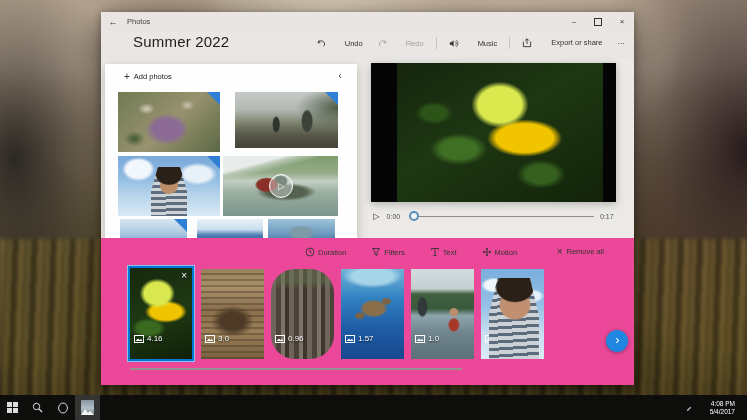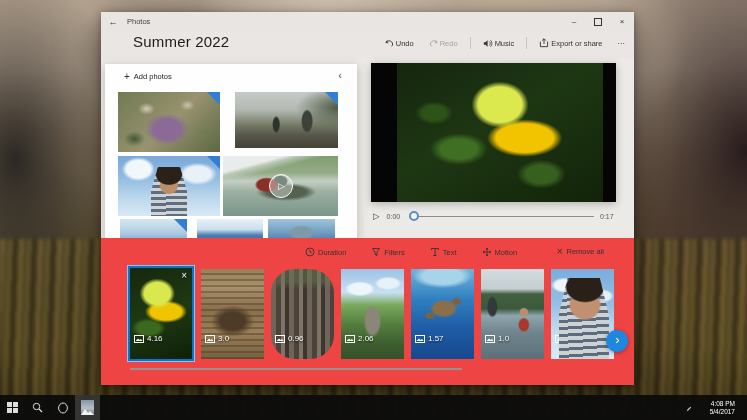--- a/index.html
+++ b/index.html
@@ -26,21 +26,21 @@
     box-shadow:0 10px 34px rgba(0,0,0,.5), 0 2px 8px rgba(0,0,0,.35);}
   .titlebar{position:relative;height:19px;background:#e8e5e2;display:flex;align-items:center;}
   .tb-back{width:24px;text-align:center;font-size:9px;color:#333;cursor:default;}
   .tb-title{font-size:7.5px;color:#444;margin-left:2px;}
   .tb-controls{position:absolute;right:0;top:0;height:19px;display:flex;}
   .tb-controls .cbtn{width:24px;height:19px;display:flex;align-items:center;justify-content:center;font-size:8px;color:#333;}
   .maxbox{width:6px;height:6px;border:1px solid #333;display:block;}
   .header{position:relative;height:28px;background:#e9e6e3;}
   .page-title{position:absolute;left:32px;top:2px;margin:0;font-size:15px;font-weight:400;color:#1c1c1c;letter-spacing:.2px;}
   .toolbar{position:absolute;right:6px;top:5px;display:flex;align-items:center;gap:9px;font-size:7.5px;color:#333;}
-  .tool{display:flex;align-items:center;gap:2px;background:none;border:none;font:inherit;color:inherit;padding:2px 3px;}
+  .tool{display:flex;gap:19px;background:none;border:none;font:inherit;color:inherit;padding:2px 3px;}
   .tool svg{display:block;}
   .tool.disabled{color:#a5a2a0;}
   .tsep{width:1px;height:12px;background:#c6c3c0;}
   
   .content{position:absolute;left:0;top:47px;right:0;bottom:147px;background:#eceae7;}
   .storyboard{position:absolute;left:4px;top:5px;width:252px;height:178px;background:#fefefe;
     box-shadow:0 3px 10px rgba(80,60,40,.3);overflow:hidden;}
   .addphotos{position:absolute;left:13px;top:7px;display:flex;align-items:center;gap:4px;font-size:7.5px;color:#222;background:none;border:none;}
   .plus{font-size:10px;color:#333;line-height:8px;}
   .collapse{position:absolute;right:9px;top:4px;font-size:11px;color:#4a4a4a;background:none;border:none;line-height:12px;}
@@ -95,21 +95,21 @@
     radial-gradient(26px 16px at 18% 36%, #2c5418 45%, transparent 72%),
     linear-gradient(150deg,#15260e 0%,#1e3713 45%,#122309 100%);}
   .transport{position:absolute;left:271px;top:150px;width:244px;height:14px;display:flex;align-items:center;gap:6px;}
   .playbtn{background:none;border:none;font-size:8.5px;color:#333;padding:0 1px;}
   .ttime{font-size:7px;color:#555;min-width:16px;}
   .seek{position:relative;flex:1;height:14px;}
   .seek .track{position:absolute;left:0;right:0;top:6.5px;height:1.2px;background:#8f8d8a;}
   .seek .thumb{position:absolute;left:0;top:2px;width:10px;height:10px;border-radius:50%;
     background:#f2f6fa;border:2px solid #5b8db8;box-sizing:border-box;}
   
-  .bottom{position:absolute;left:0;right:0;bottom:0;height:147px;background:#ef4444;}
+  .bottom{position:absolute;left:0;right:0;bottom:0;height:147px;background:#ec4899;}
   .edittools{position:absolute;left:198px;top:8px;display:flex;gap:13px;}
   .etool{display:flex;align-items:center;gap:3px;font-size:7.5px;color:#333;background:none;border:none;font-family:inherit;}
   .removeall{position:absolute;right:24px;top:8px;display:flex;align-items:center;gap:4px;font-size:7.5px;color:#333;background:none;border:none;font-family:inherit;}
   .rx{font-size:10px;line-height:9px;color:#333;}
   .filmstrip{position:absolute;left:27px;top:28px;display:flex;gap:7px;align-items:flex-start;}
   .clip{position:relative;width:63px;height:90px;margin-top:3px;overflow:hidden;}
   .clip.selected{width:66px;height:95px;margin-top:0;border:2px solid #0078d7;box-sizing:border-box;box-shadow:0 0 0 1px #8ec3ec;}
   .badge{position:absolute;left:4px;bottom:16px;display:flex;align-items:center;gap:3px;color:#fff;font-size:8px;
     text-shadow:0 1px 2px rgba(0,0,0,.8);margin-top:40px;}
   .clipx{position:absolute;right:2px;top:1px;color:#fff;font-size:10px;background:none;border:none;
@@ -322,29 +322,20 @@
         </div>
         <div class="clip c-stone">
           <span class="badge">
             <svg width="10" height="8" viewBox="0 0 10 8">
                 <rect x=".5" y=".5" width="9" height="7" fill="none" stroke="#fff" stroke-width="1"></rect>
                 <path d="M1.5 6 L4 3.5 L5.5 5 L7 4 L8.5 6 z" fill="#fff"></path>
               </svg>
             <span>0.96</span>
           </span>
         </div>
-        <div class="clip c-temple">
-          <span class="badge">
-            <svg width="10" height="8" viewBox="0 0 10 8">
-                <rect x=".5" y=".5" width="9" height="7" fill="none" stroke="#fff" stroke-width="1"></rect>
-                <path d="M1.5 6 L4 3.5 L5.5 5 L7 4 L8.5 6 z" fill="#fff"></path>
-              </svg>
-            <span>2.06</span>
-          </span>
-        </div>
         <div class="clip c-turtle">
           <span class="badge">
             <svg width="10" height="8" viewBox="0 0 10 8">
                 <rect x=".5" y=".5" width="9" height="7" fill="none" stroke="#fff" stroke-width="1"></rect>
                 <path d="M1.5 6 L4 3.5 L5.5 5 L7 4 L8.5 6 z" fill="#fff"></path>
               </svg>
             <span>1.57</span>
           </span>
         </div>
         <div class="clip c-ferrypeople">

